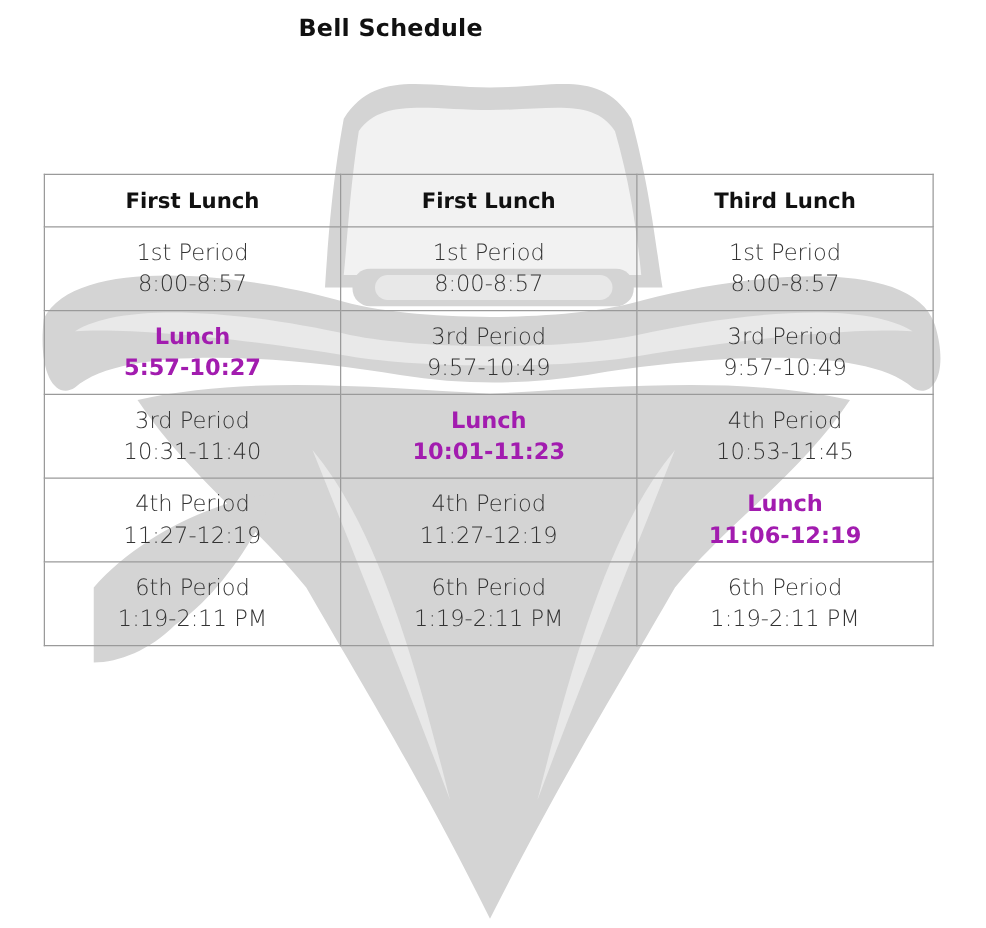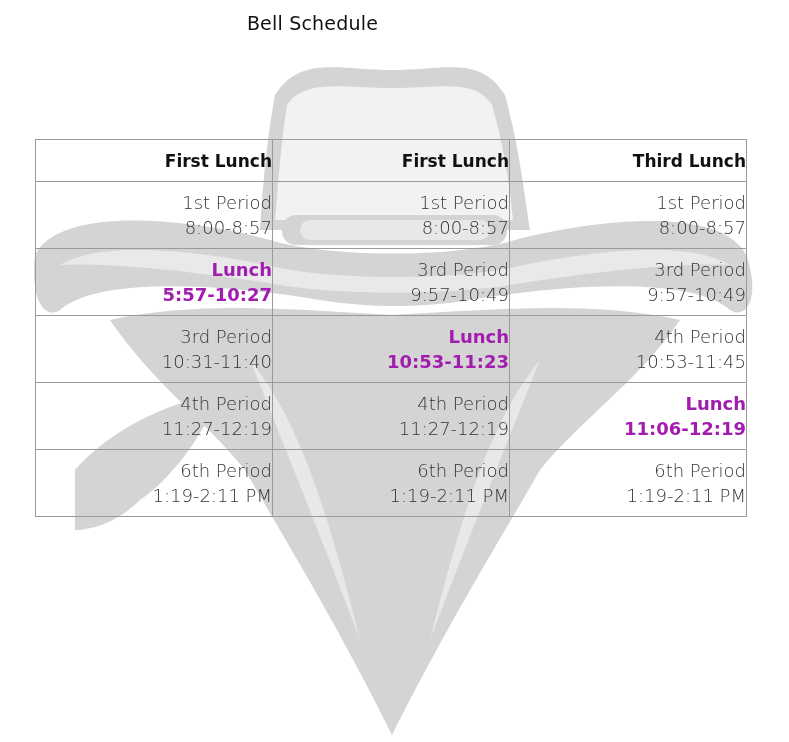--- a/index.html
+++ b/index.html
@@ -2,29 +2,29 @@
 <html><head>
 <meta charset="utf-8">
 <style>
   html, body { margin: 0; padding: 0; }
   body {
     width: 789px; height: 742px; background: #ffffff; position: relative; overflow: hidden;
     font-family: "DejaVu Sans", sans-serif; color: #222;
   }
   .title {
     position: absolute; top: 12px; left: 0; width: 625px; text-align: center;
-    font-size: 19px; font-weight: 400; color: #111; letter-spacing: 0.2px;
+    font-size: 19px; font-weight: 700; color: #111; letter-spacing: 0.2px;
   }
   .watermark { position: absolute; left: 0; top: 0; width: 789px; height: 742px; z-index: 0; }
   table.schedule {
     position: absolute; left: 35px; top: 139px; width: 712px;
     border-collapse: collapse; z-index: 1; table-layout: fixed;
   }
   table.schedule th, table.schedule td {
-    border: 1px solid #9a9a9a; text-align: right; padding: 0;
+    border: 1px solid #9a9a9a; text-align: center; padding: 0;
   }
   table.schedule th {
     height: 41px; font-size: 17px; font-weight: bold; color: #111;
   }
   table.schedule td {
     height: 66px; font-size: 18px; font-weight: 300; color: #333; line-height: 25px;
   }
   table.schedule td.lunch { font-weight: bold; color: #a21caf; }
   .line { display: block; }
 </style>
@@ -87,21 +87,21 @@
           <span class="line">9:57-10:49</span>
         </td>
     </tr>
     <tr>
       <td>
           <span class="line">3rd Period</span>
           <span class="line">10:31-11:40</span>
         </td>
       <td class="lunch">
           <span class="line">Lunch</span>
-          <span class="line">10:53-11:23</span>
+          <span class="line">10:01-11:23</span>
         </td>
       <td>
           <span class="line">4th Period</span>
           <span class="line">10:53-11:45</span>
         </td>
     </tr>
     <tr>
       <td>
           <span class="line">4th Period</span>
           <span class="line">11:27-12:19</span>

